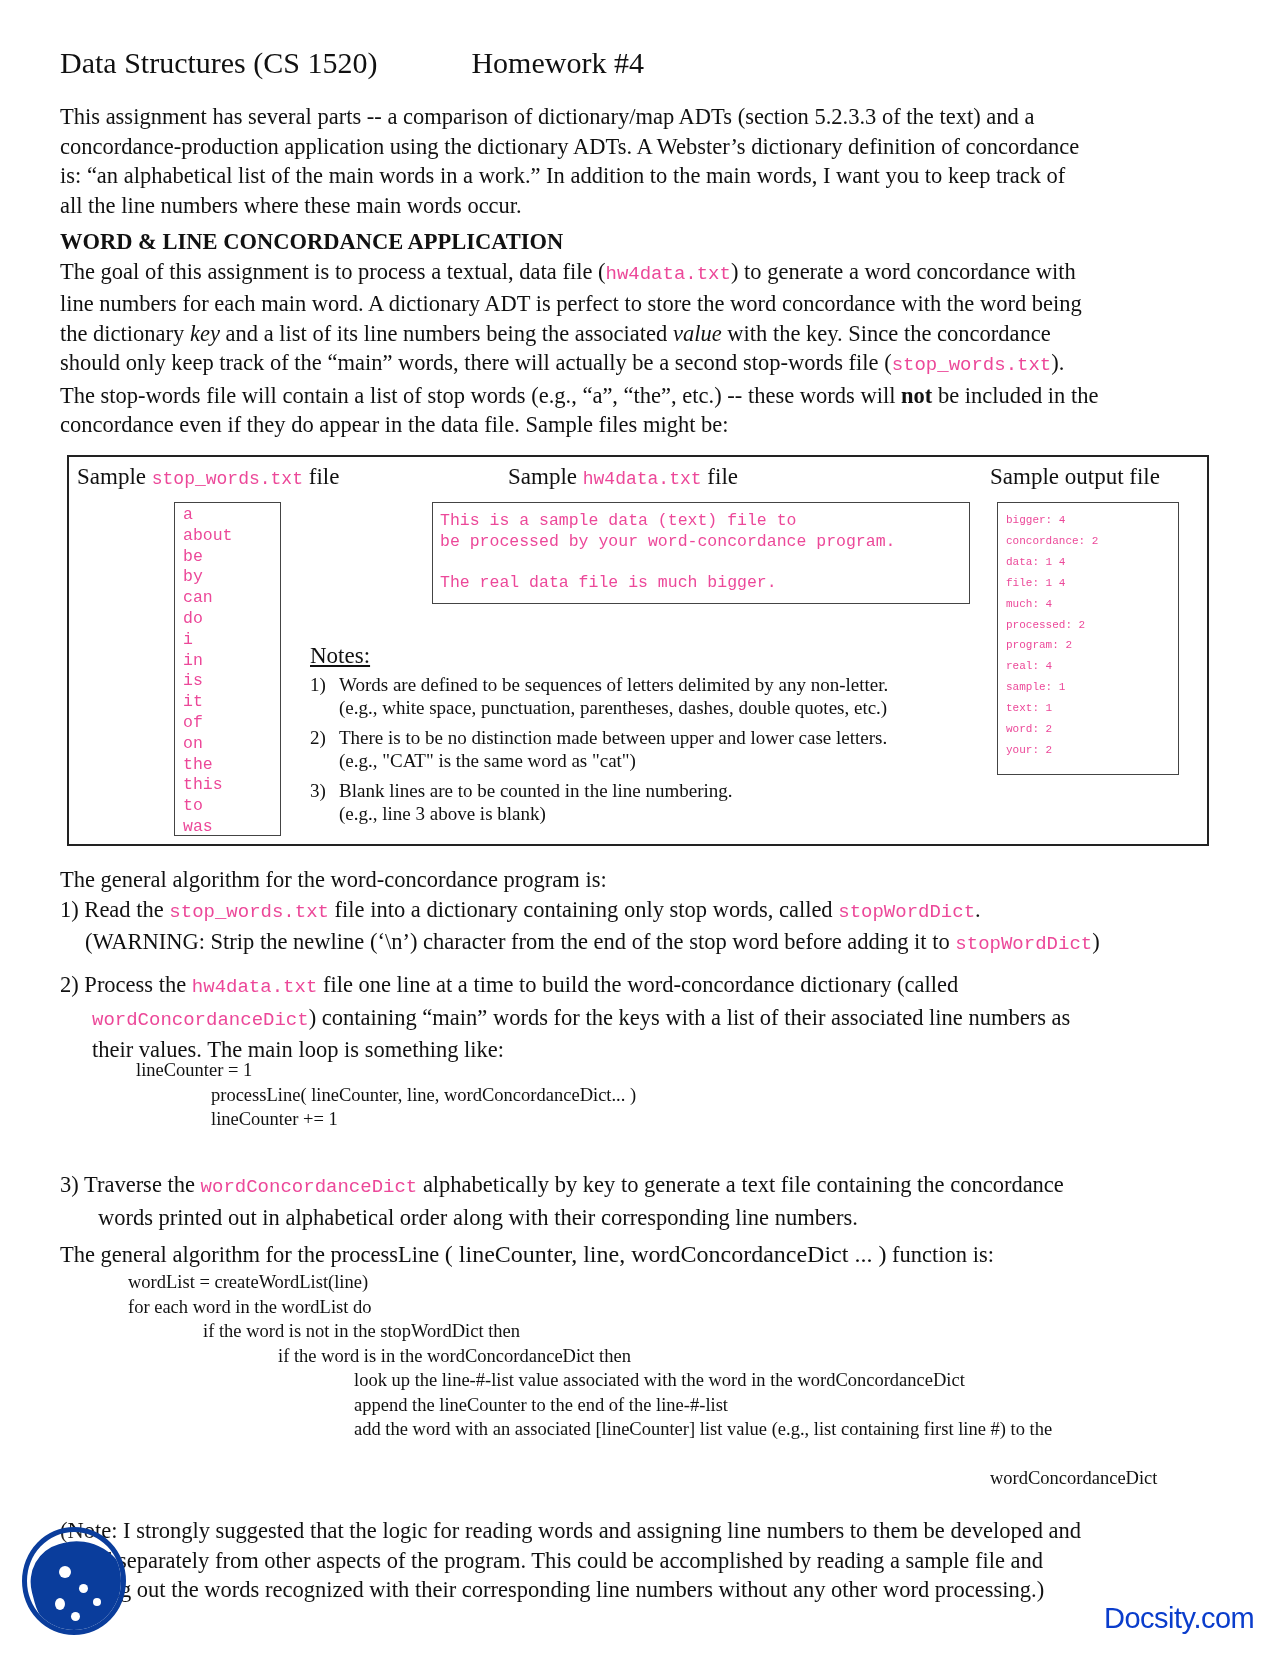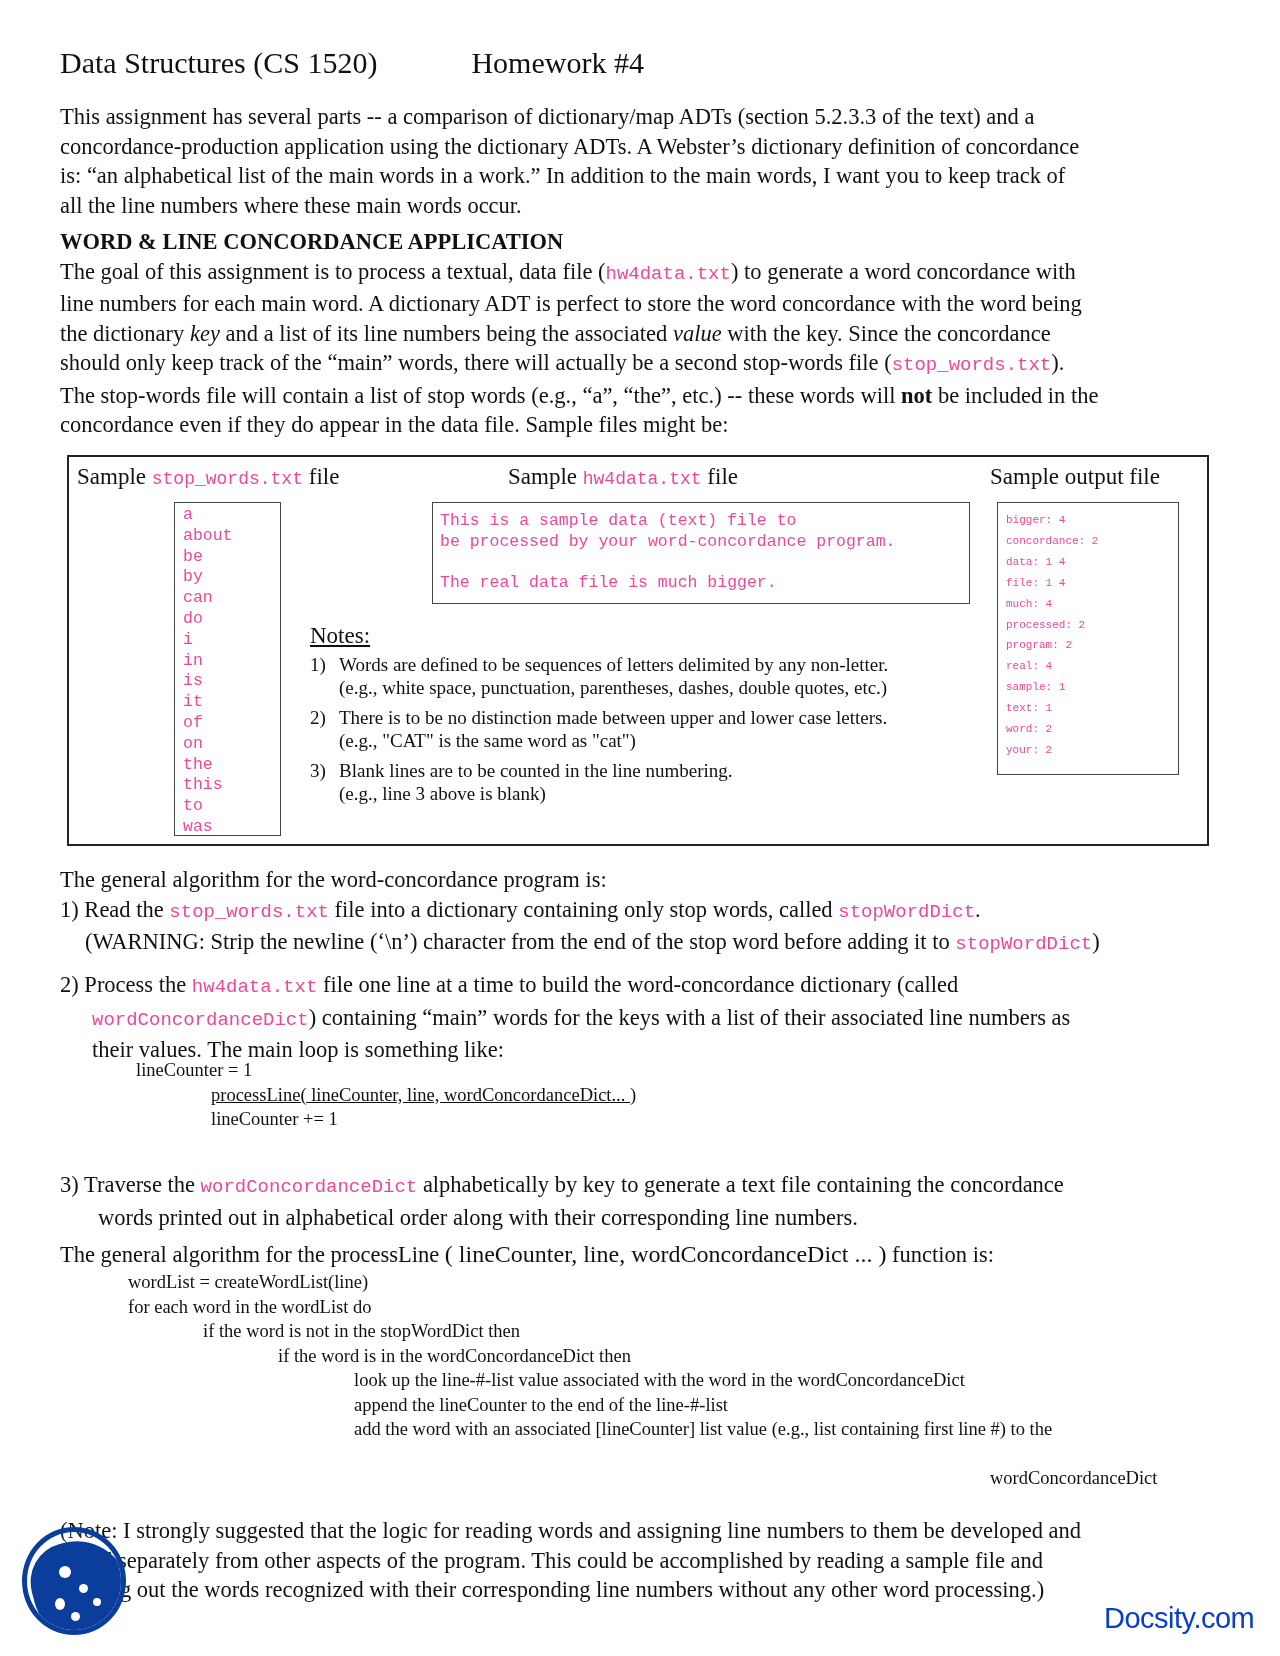--- a/index.html
+++ b/index.html
@@ -13,21 +13,21 @@
   .heading { font-weight:bold; }
   .samplebox { left:67px; top:455px; width:1142px; height:391px; border:2px solid #222; box-sizing:border-box; }
   .lbl { font-size:23px; white-space:nowrap; }
   .lbl .mono { font-size:18px; }
   .stopbox { left:174px; top:502px; width:107px; height:334px; border:1px solid #444; box-sizing:border-box; overflow:hidden; padding:2px 0 0 8px; }
   .stopbox div { font-size:16.5px; line-height:20.8px; }
   .databox { left:432px; top:502px; width:538px; height:102px; border:1px solid #444; box-sizing:border-box; padding:8px 0 0 7px; }
   .databox div { font-size:16.5px; line-height:20.5px; white-space:pre; }
   .outbox { left:997px; top:502px; width:182px; height:273px; border:1px solid #444; box-sizing:border-box; padding:7px 0 0 8px; }
   .outbox div { font-size:11px; line-height:20.9px; white-space:pre; }
-  .notes { left:310px; top:624px; width:620px; font-size:19px; line-height:23px; }
+  .notes { left:310px; top:644px; width:620px; font-size:19px; line-height:23px; }
   .notes .nt { font-size:23px; text-decoration:underline; margin-bottom:6px; }
   .note-item { display:flex; margin-bottom:7px; }
   .note-item .n { width:29px; flex:none; }
   .code { font-size:18.5px; line-height:24.5px; white-space:nowrap; }
   .logo { left:22px; top:1527px; width:104px; height:108px; border:5px solid #0a3d9c; border-radius:50%; box-sizing:border-box; overflow:hidden; background:rgba(255,255,255,0.1); }
   .logo .blob { position:absolute; left:6px; top:8px; width:96px; height:100px; background:#0a3d9c; border-radius:40% 55% 45% 50%; transform:rotate(-15deg); }
   .logo .dot { position:absolute; background:#fff; border-radius:50%; }
   .docsity { left:1104px; top:1602px; font-family:"Liberation Sans", "DejaVu Sans", sans-serif; font-size:29px; color:#0a3dcc; letter-spacing:-0.5px; }
 </style>
 </head>
@@ -137,21 +137,21 @@
 </div>
 
 <div class="abs para" style="top:970px;">
   <div><span>2)  Process the </span><span class="mono" style="font-size:19px;">hw4data.txt</span><span> file one line at a time to build the word-concordance dictionary (called</span></div>
   <div style="padding-left:32px;"><span class="mono" style="font-size:19px;">wordConcordanceDict</span><span>) containing “main” words for the keys with a list of their associated line numbers as</span></div>
   <div style="padding-left:32px;">their values.  The main loop is something like:</div>
 </div>
 
 <div class="abs code" style="left:136px; top:1058px;">
   <div>lineCounter = 1</div>
-  <div style="padding-left:75px;text-decoration:underline;">processLine( lineCounter, line, wordConcordanceDict... )</div>
+  <div style="padding-left:75px;">processLine( lineCounter, line, wordConcordanceDict... )</div>
   <div style="padding-left:75px;">lineCounter += 1</div>
 </div>
 
 <div class="abs para" style="top:1170px;">
   <div><span>3)  Traverse the </span><span class="mono" style="font-size:19px;">wordConcordanceDict</span><span> alphabetically by key to generate a text file containing the concordance</span></div>
   <div style="padding-left:38px;">words printed out in alphabetical order along with their corresponding line numbers.</div>
 </div>
 
 <div class="abs para" style="top:1240px;">
   <span>The general algorithm for the processLine </span><span style="font-size:24px;">( lineCounter, line, wordConcordanceDict ... )</span><span>  function is:</span>

